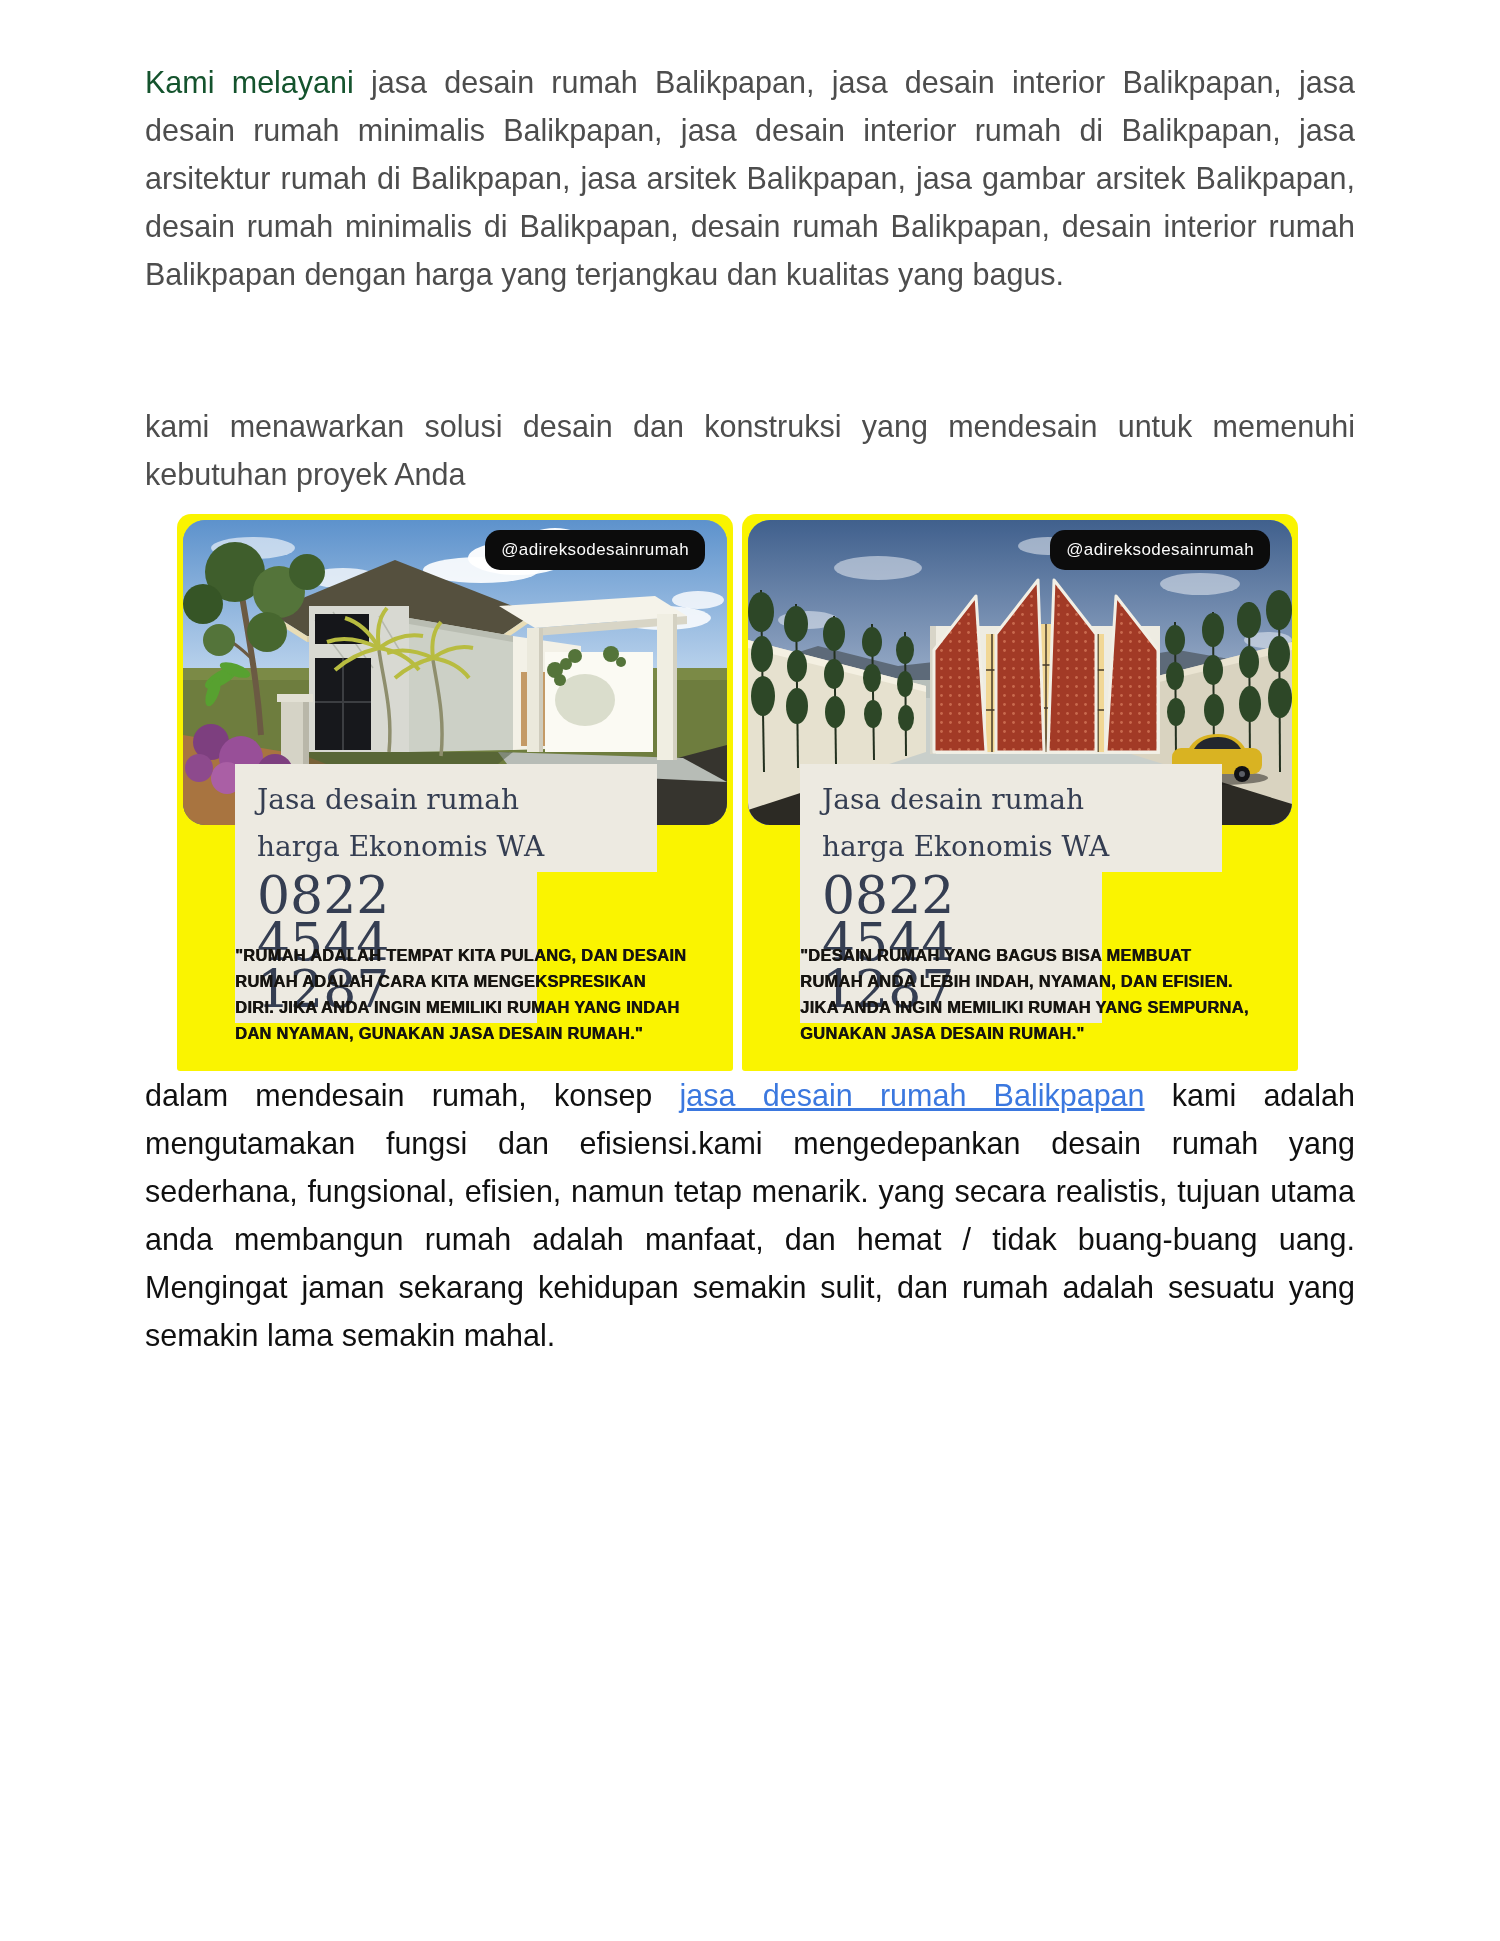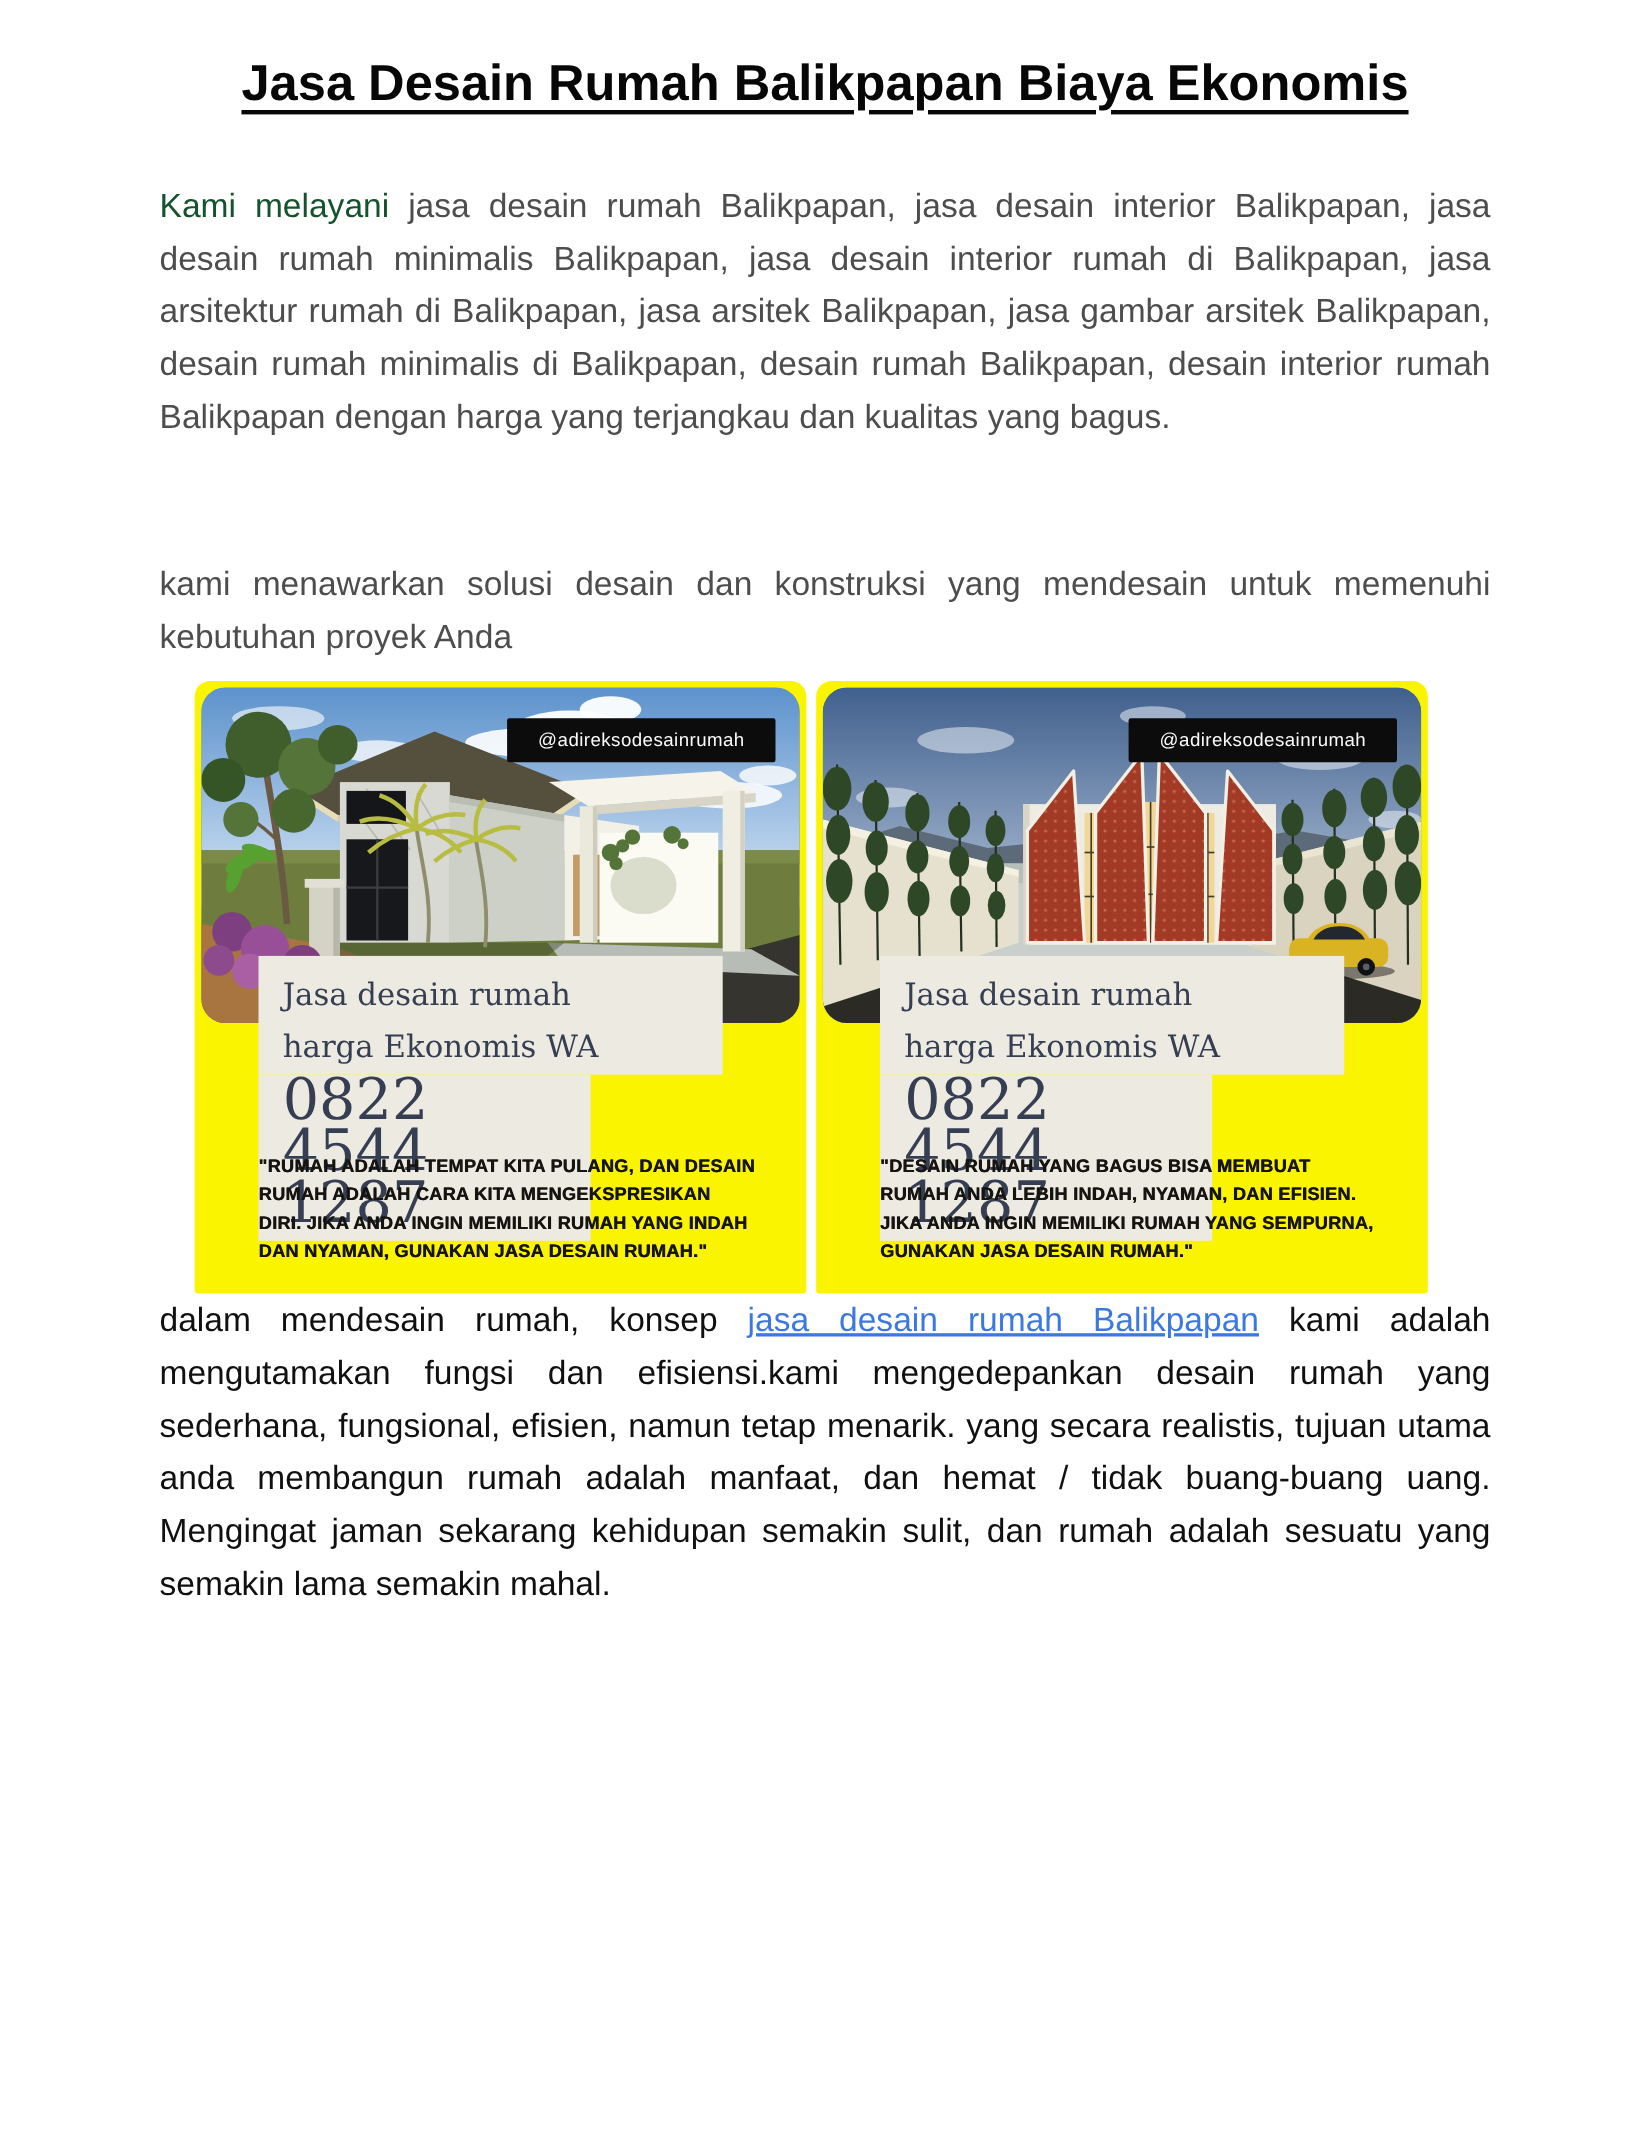--- a/index.html
+++ b/index.html
@@ -58,25 +58,25 @@
   }
   .photo {
     position:absolute; left:6px; top:6px;
     width:544px; height:305px;
     border-radius:22px;
     overflow:hidden;
     background:#6f9cd2;
   }
   .photo svg { display:block; width:100%; height:100%; }
   .badge {
-    position:absolute; top:28px; right:22px;
+    position:absolute; top:10px; right:22px;
     background:#0c0c0c; color:#fbfbfb;
     font-size:17px; letter-spacing:.4px;
-    padding:10px 28px;
-    border-radius:2px;
+    padding:10px 16px;
+    border-radius:15px;
     white-space:nowrap;
   }
   .caption {
     position:absolute; left:58px; top:250px;
     color:#353e52;
     font-family:"DejaVu Serif", serif;
   }
   .cap-top {
     background:#EDEAE1; width:400px;
     padding:12px 0 2px 22px;
@@ -94,21 +94,20 @@
     letter-spacing:.25px; color:#161410;
     text-shadow:.5px 0 currentColor;
   }
 </style>
 </head>
 <body>
 
 <div class="page">
   <div class="content">
 
-    <h1 class="title">Jasa Desain Rumah Balikpapan Biaya Ekonomis</h1>
 
     <p class="para intro"><span class="lead">Kami melayani</span><span> jasa desain rumah Balikpapan, jasa desain interior Balikpapan, jasa desain rumah minimalis Balikpapan, jasa desain interior rumah di Balikpapan, jasa arsitektur rumah di Balikpapan, jasa arsitek Balikpapan, jasa gambar arsitek Balikpapan, desain rumah minimalis di Balikpapan, desain rumah Balikpapan, desain interior rumah Balikpapan dengan harga yang terjangkau dan kualitas yang bagus.</span></p>
 
     <p class="para offer">kami menawarkan solusi desain dan konstruksi yang mendesain untuk memenuhi kebutuhan proyek Anda</p>
 
     <div class="flyers">
 
       <div class="flyer">
         <div class="photo">
           <svg viewBox="0 0 544 305" preserveAspectRatio="none">

